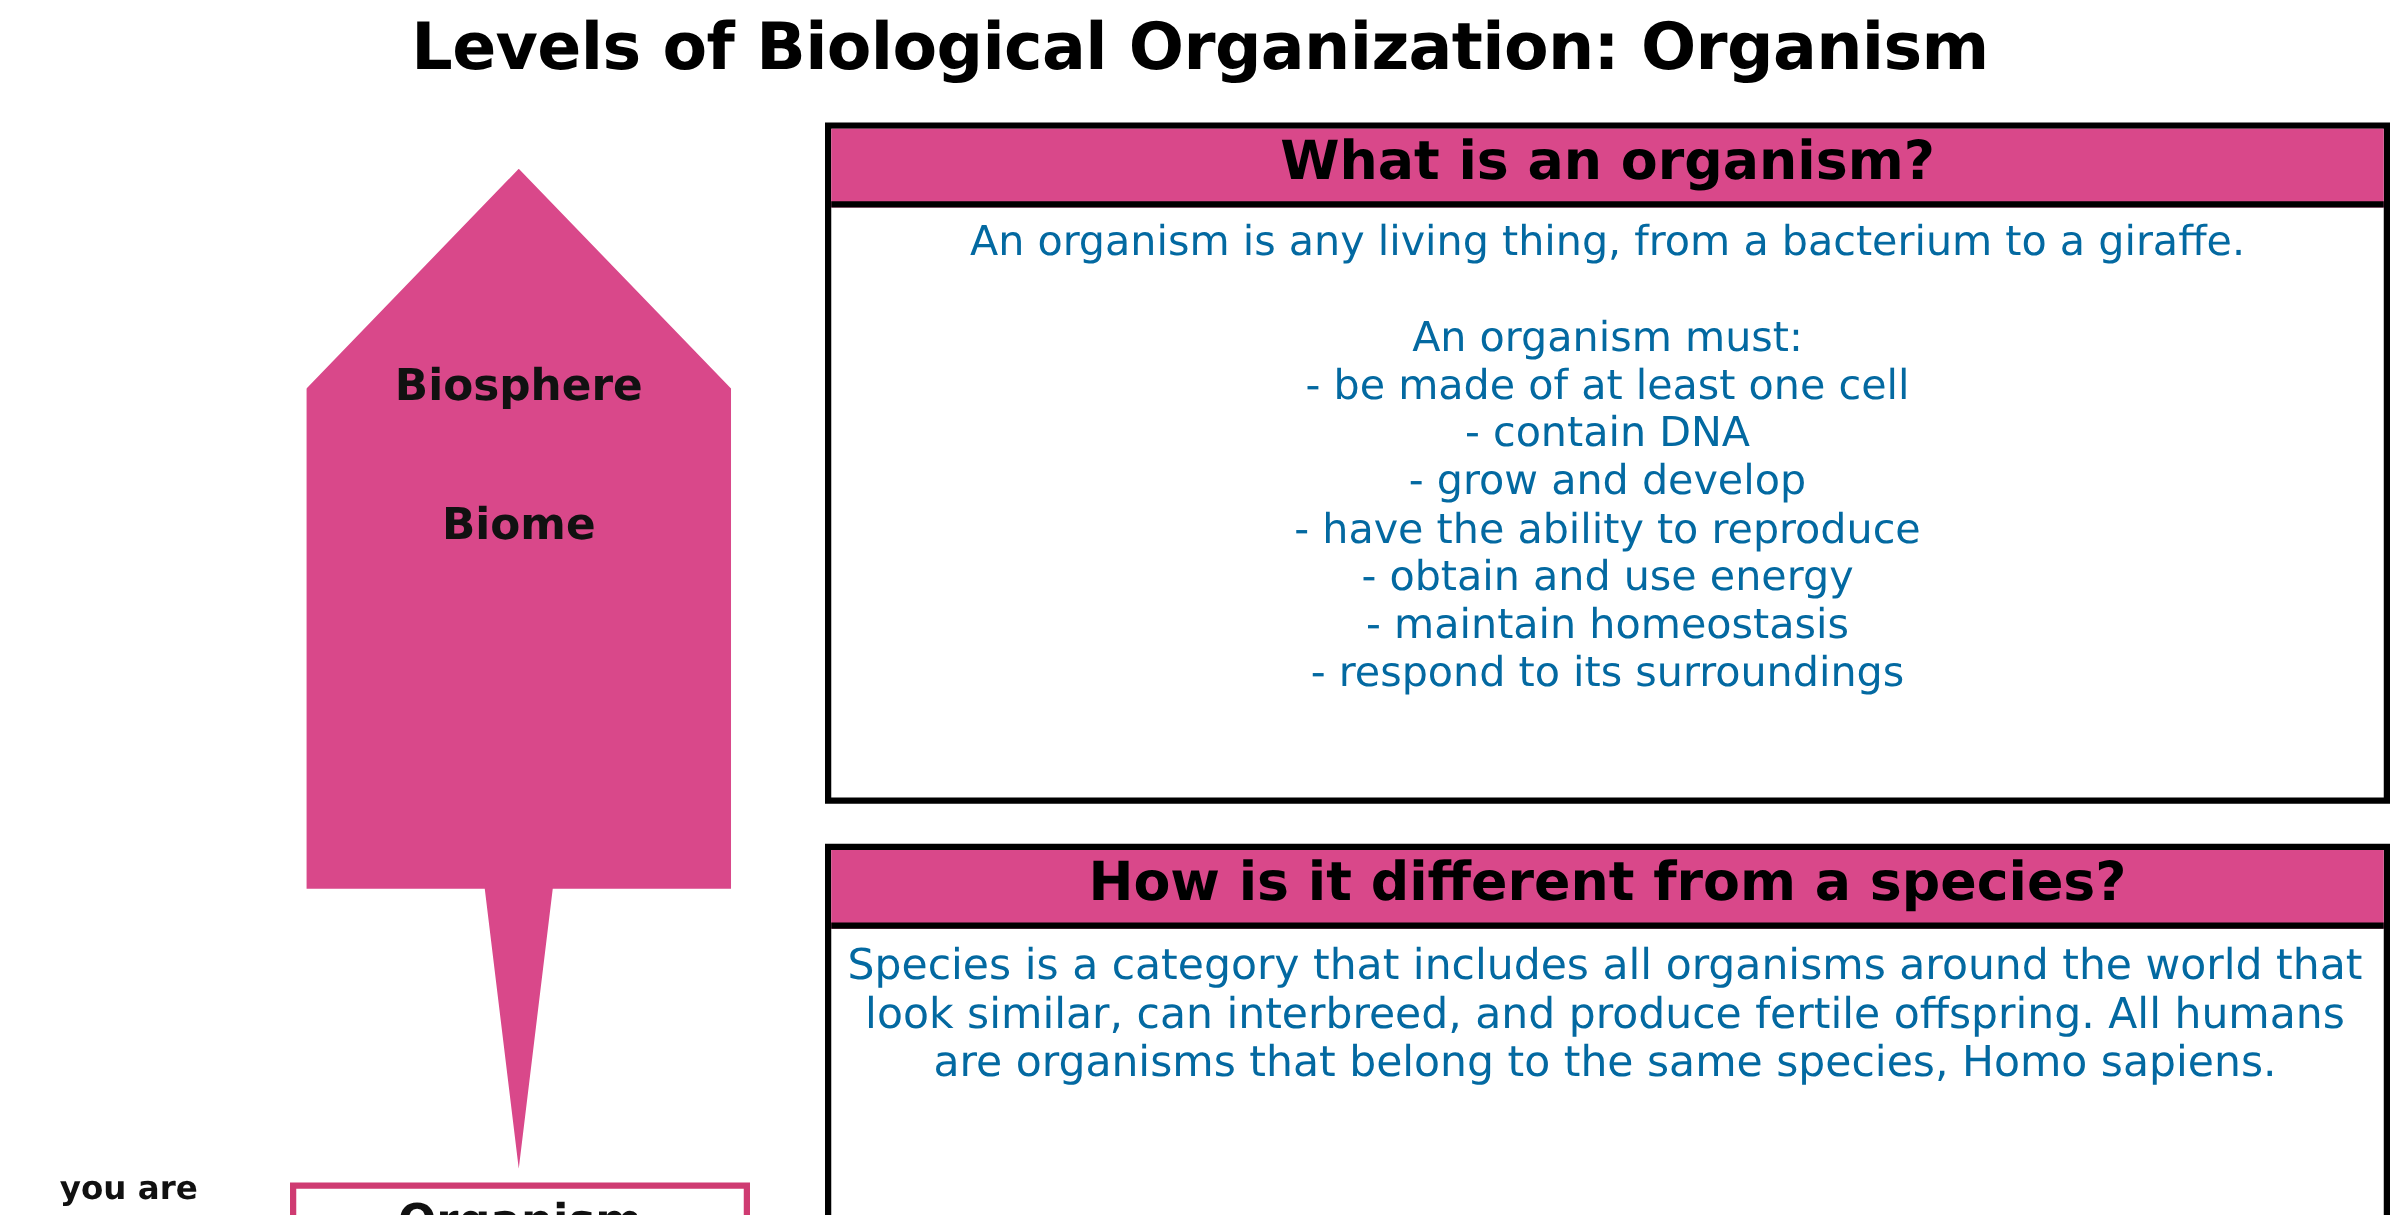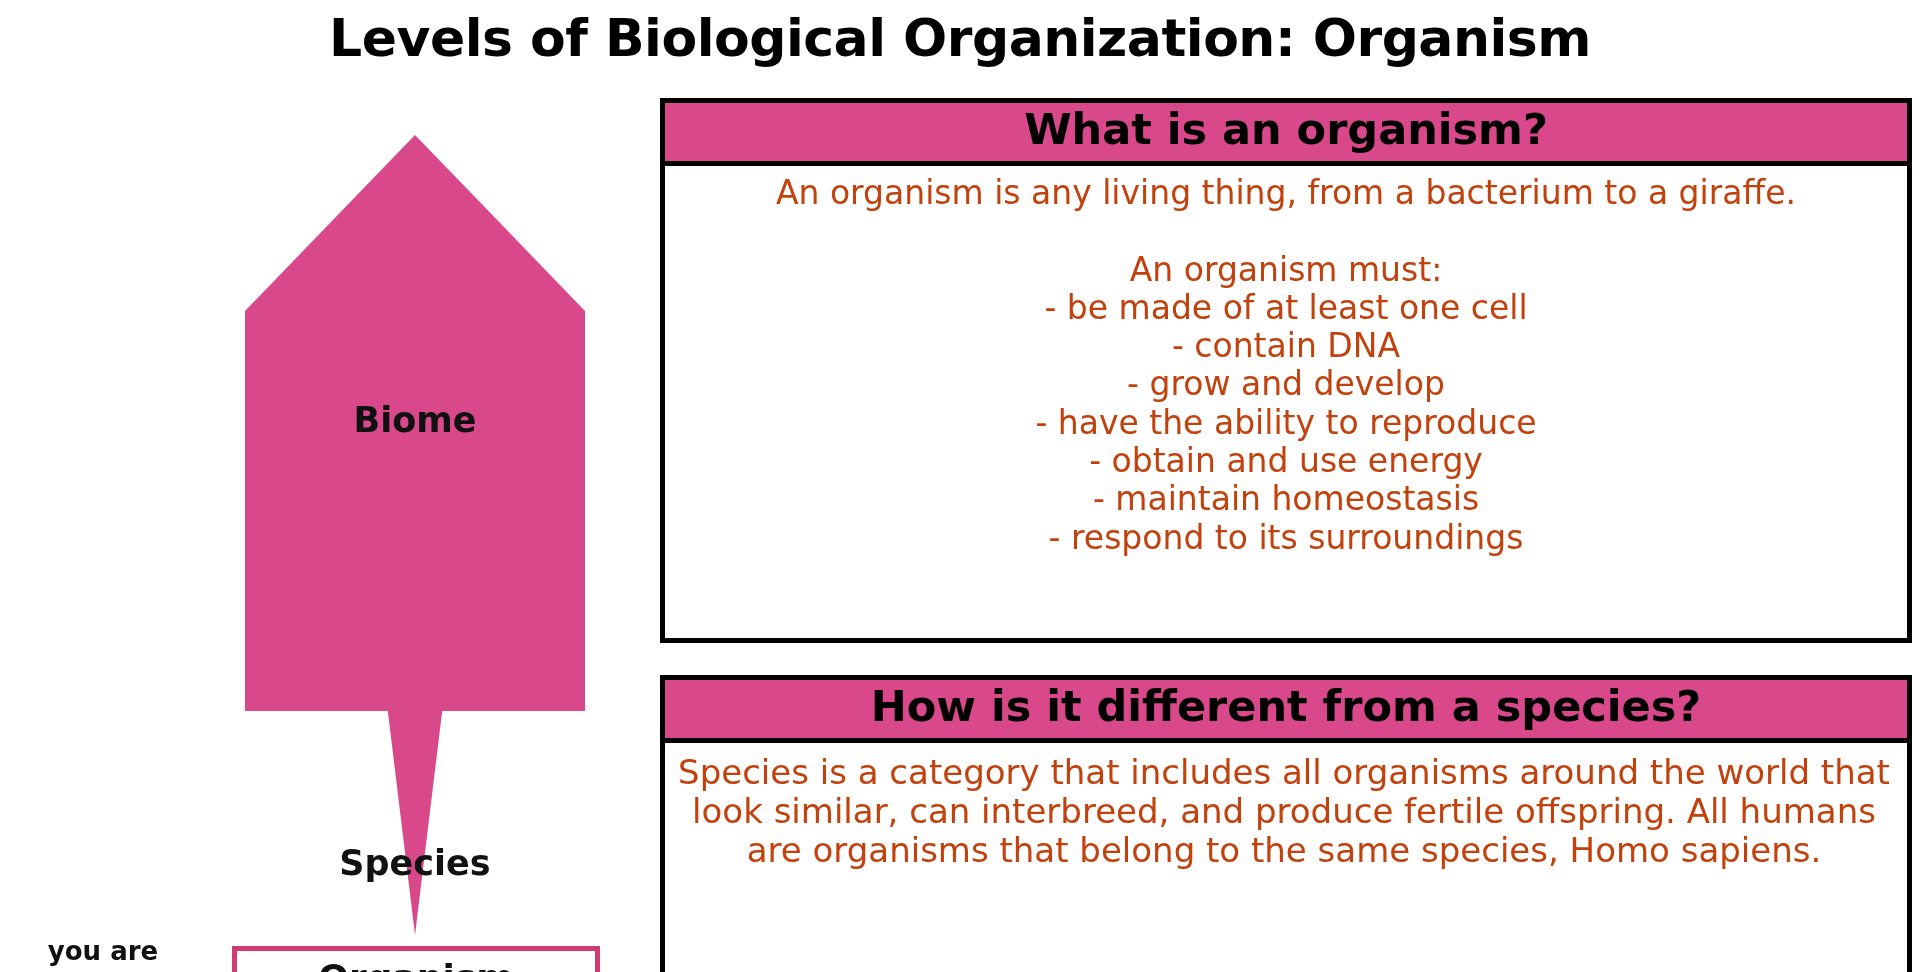--- a/index.html
+++ b/index.html
@@ -127,41 +127,41 @@
     font-weight: bold;
     color: #000000;
     padding: 4px 0 9px 0;
     line-height: 1.05;
   }
   .card-body {
     padding: 8px 14px 10px 14px;
     text-align: center;
     font-size: 33px;
     line-height: 1.16;
-    color: #c2410c;
+    color: #0369a1;
     white-space: pre-line;
   }
   #card-diff .card-body {
     font-size: 34px;
     line-height: 1.14;
     padding-top: 10px;
     padding-left: 10px;
   }
 </style>
 </head>
 <body>
 
 <div id="page-title">Levels of Biological Organization: Organism</div>
 
 <div id="pyramid-panel">
 
   <div id="pyramid-shape"></div>
 
+  <div class="level-label level-0">Biosphere</div>
   <div class="level-label level-1">Biome</div>
-  <div class="level-label level-5">Species</div>
 
   <div id="organism-box">
     <span id="organism-label">Organism</span>
   </div>
 
   <div id="you-are-here">you are
 here</div>
 
 </div>
 

